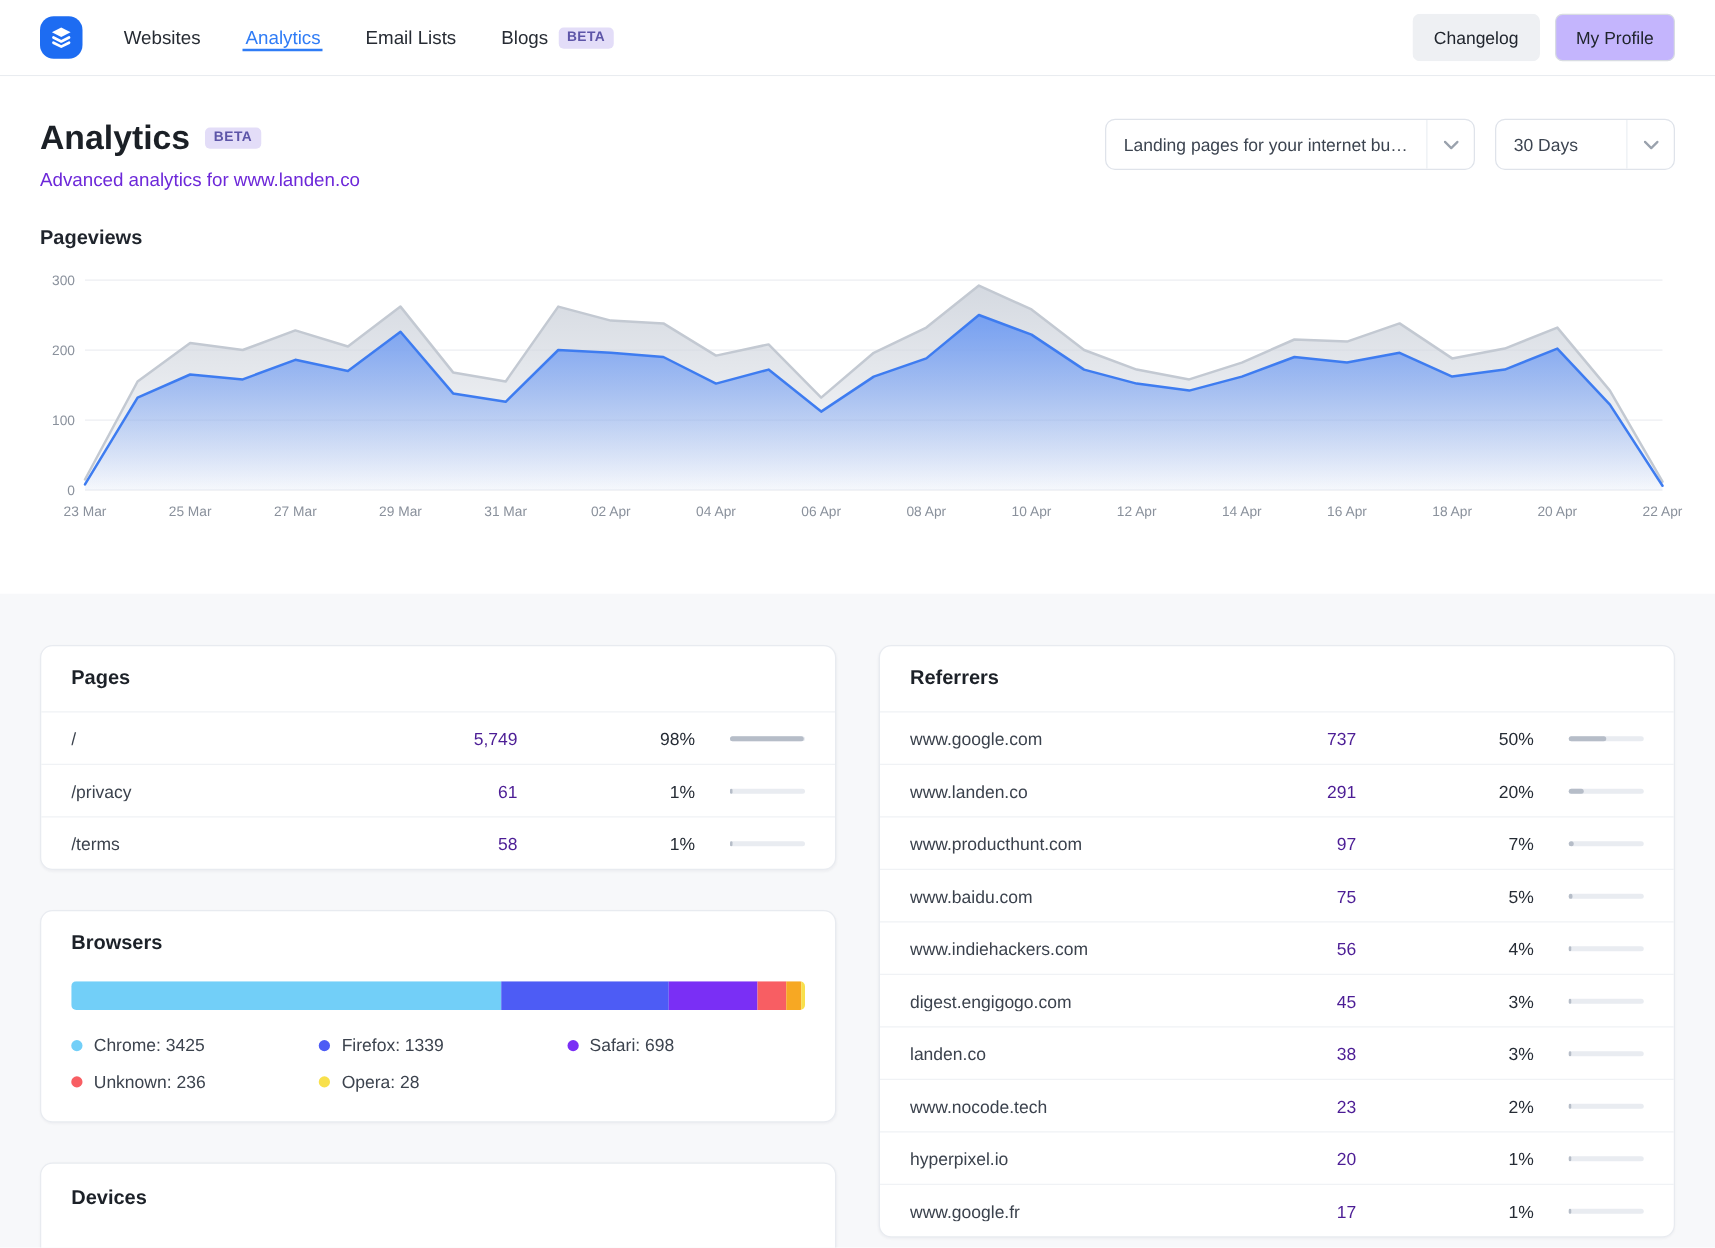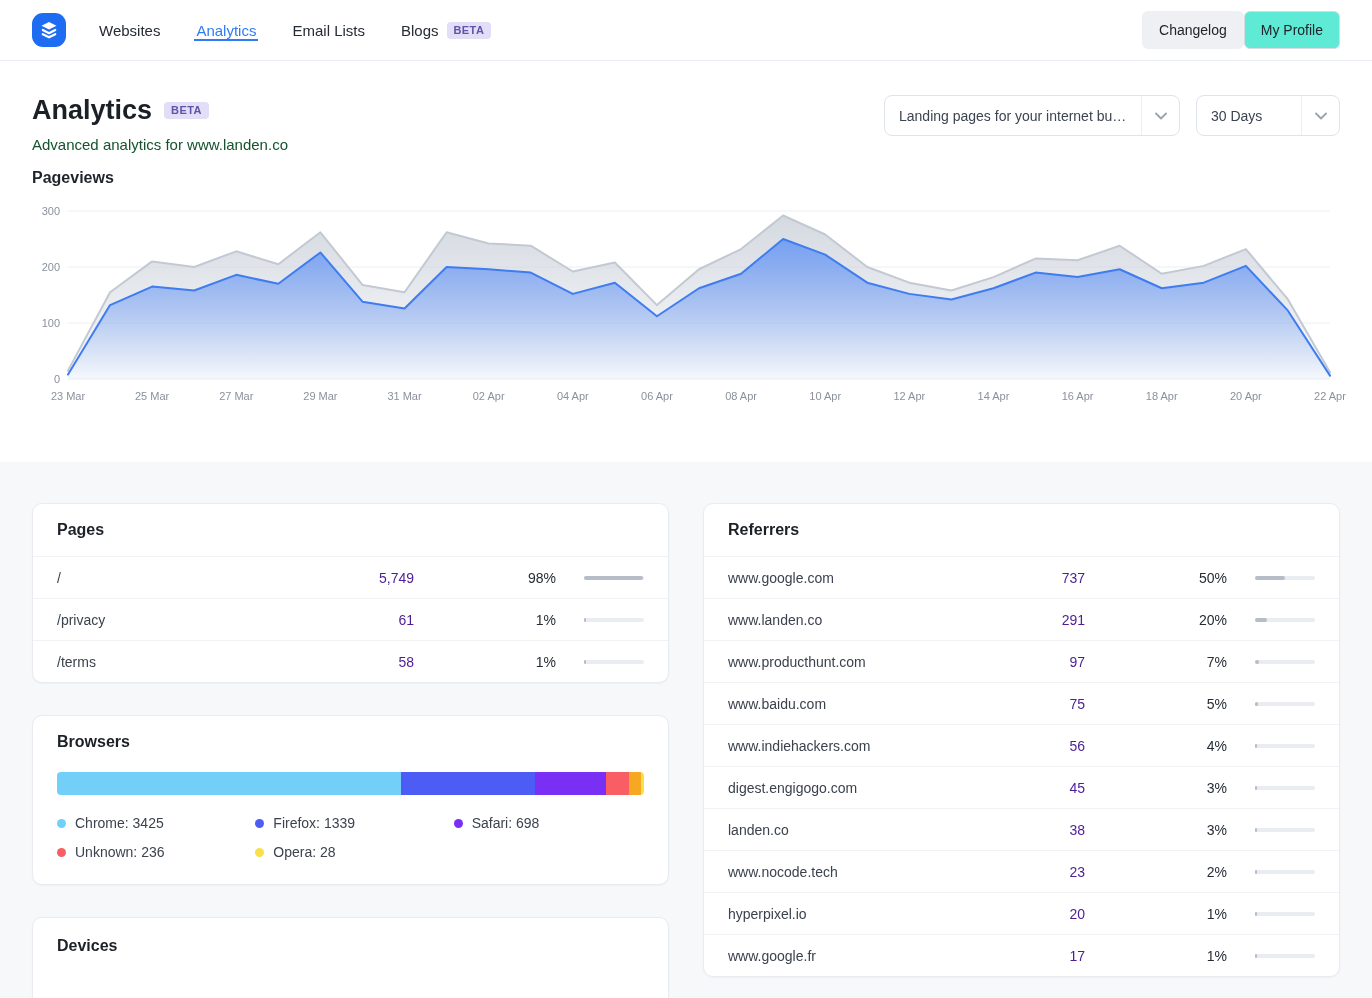--- a/index.html
+++ b/index.html
@@ -11,40 +11,40 @@
     border-bottom:1px solid #e9ecf0;background:#fff}
   .logo{width:34px;height:34px;border-radius:11px;background:#1d6cf2;
     display:flex;align-items:center;justify-content:center;flex:none;cursor:pointer}
   .navlinks{display:flex;align-items:center;height:100%;margin-left:31px}
   .navlink{display:flex;align-items:center;gap:8px;padding:0 2px;margin-right:32px;
     font-size:15px;color:#262b33;cursor:pointer;border-bottom:2px solid transparent;
     border-top:2px solid transparent}
   .navlink.active{color:#2f7cf6;border-bottom-color:#2f7cf6}
   .beta-badge{font-size:11px;font-weight:700;letter-spacing:.4px;color:#5d55a8;
     background:#e3ddf8;padding:3px 7px;border-radius:4px;line-height:1}
-  .nav-right{margin-left:auto;display:flex;}
+  .nav-right{margin-left:auto;display:flex;gap:12px}
   .btn{font-family:inherit;font-size:14px;color:#20252d;padding:10px 16px;border-radius:6px;
     cursor:pointer;border:1px solid transparent;background:#eef0f3}
-  .btn.outline{background:#5eead4;border-color:#d8dce2}
+  .btn.outline{background:#c4b5fd;border-color:#d8dce2}
 
   
   .head-section{background:#fff;padding:34px 32px 54px}
   .head-top{display:flex;justify-content:space-between;align-items:flex-start}
   .title-row{display:flex;align-items:center;gap:12px}
   h1{font-size:27px;font-weight:700;color:#1b2026}
-  .subtitle{margin-top:10px;font-size:15px;color:#14532d}
+  .subtitle{margin-top:10px;font-size:15px;color:#6d28d9}
   .filters{display:flex;gap:16px}
   .select{height:41px;border:1px solid #dfe3ea;border-radius:8px;background:#fff;
     display:flex;align-items:center;padding:0 0 0 14px;font-size:14px;color:#3c4450;cursor:pointer}
   .select .val{white-space:nowrap;overflow:hidden;text-overflow:ellipsis;flex:1}
   .select.wide{width:296px}
   .select.narrow{width:144px}
   .chev-box{display:flex;align-items:center;justify-content:center;align-self:stretch;
     width:38px;border-left:1px solid #eceff3;margin-left:12px}
-  .section-label{margin-top:16px;font-size:16px;font-weight:700;color:#1f242c}
+  .section-label{margin-top:29px;font-size:16px;font-weight:700;color:#1f242c}
   .chart{display:block;width:1308px;height:205px;margin-top:16px;overflow:visible}
 
   
   .main{background:#f7f8fa;padding:41px 32px 40px;display:flex;gap:34px;min-height:507px}
   .col{flex:1;display:flex;flex-direction:column;gap:32px;min-width:0}
   .card{background:#fff;border:1px solid #e8ebf0;border-radius:10px;
     box-shadow:0 1px 2px rgba(16,24,40,.04)}
   .card-head{height:52px;display:flex;align-items:center;padding:0 24px}
   .card-title{font-size:16px;font-weight:700;color:#1c2128}
   .srow{display:flex;align-items:center;height:42px;padding:0 24px;border-top:1px solid #f0f2f5}

